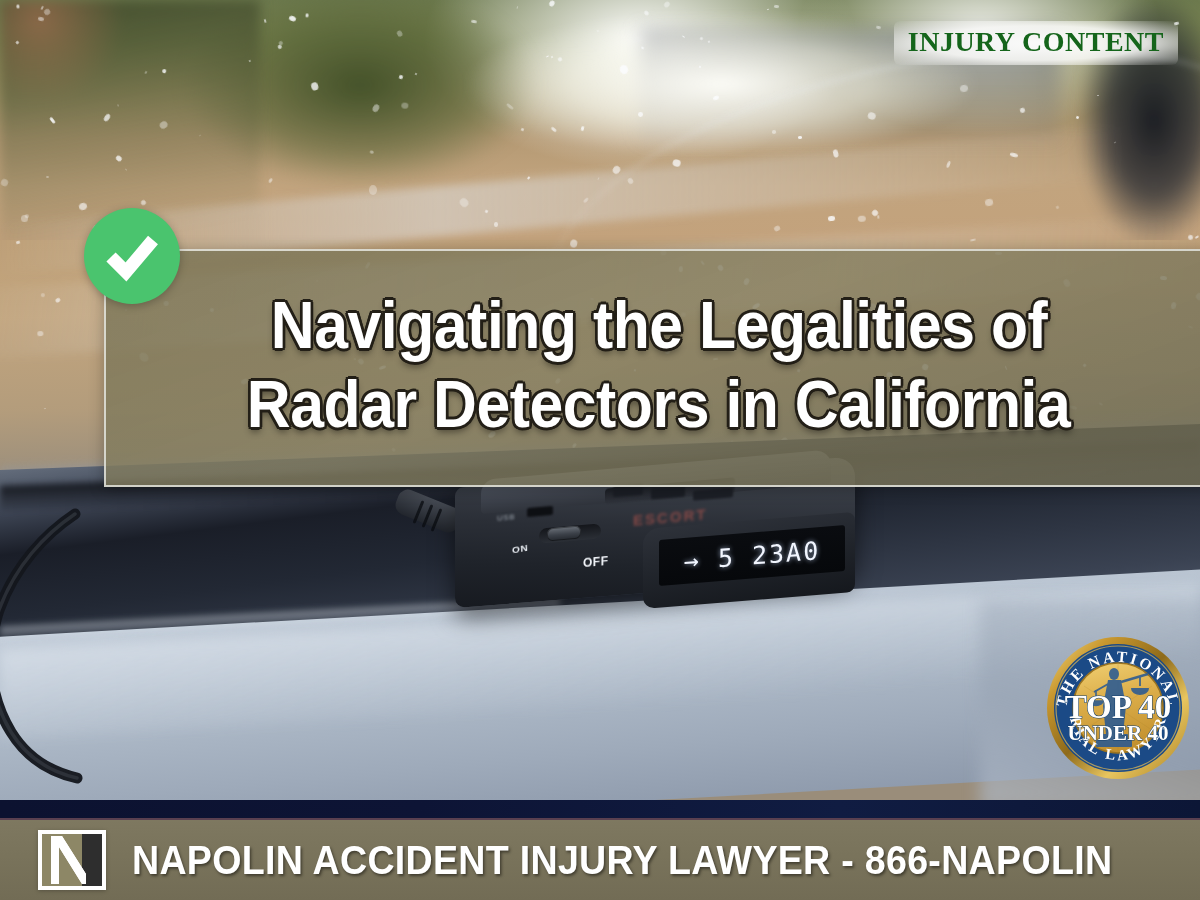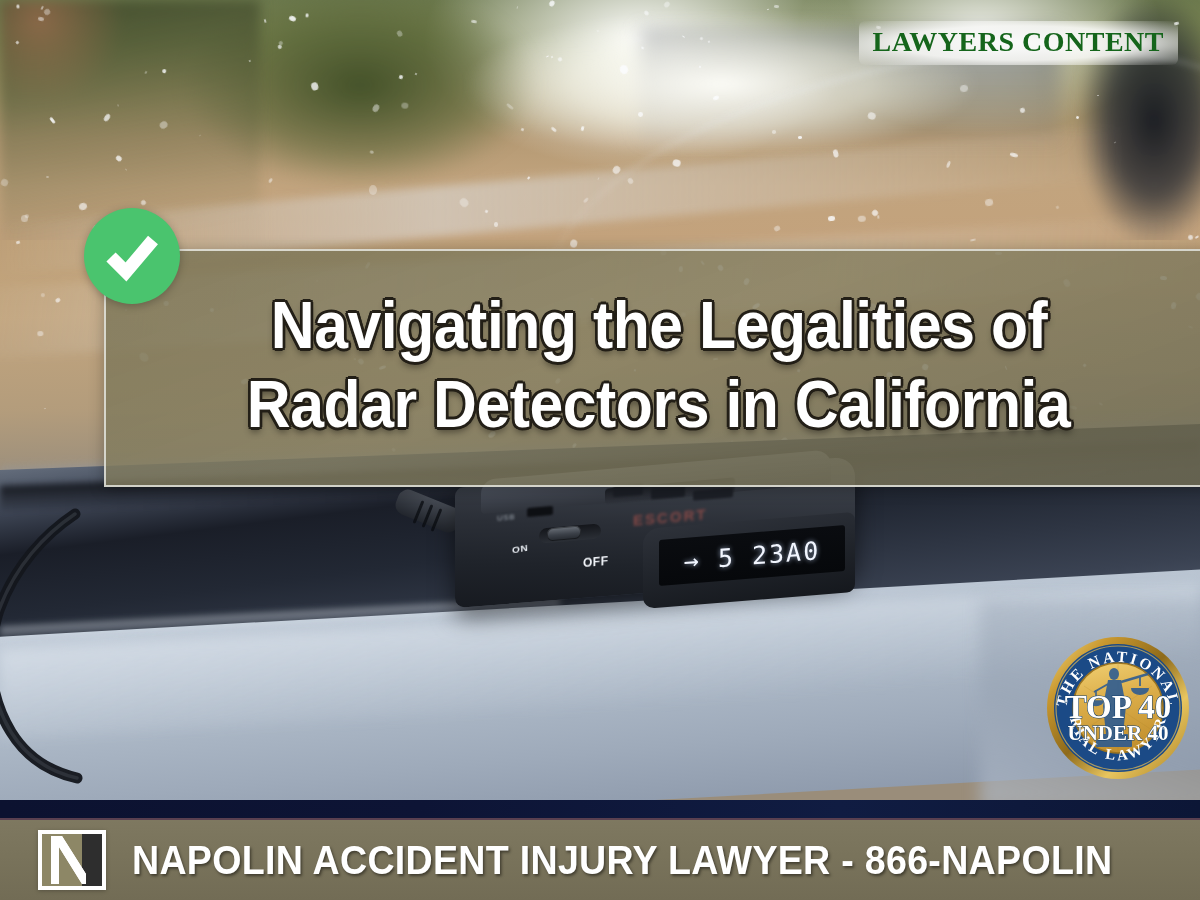--- a/index.html
+++ b/index.html
@@ -594,21 +594,21 @@
       <div id="det-label-off">OFF</div>
 
       <div id="det-face"></div>
       <div id="det-screen">
         <span id="det-screen-text">→ 5  23A0</span>
       </div>
     </div>
   </div>
 
   <div id="trusted">
-    <span id="trusted-text">LAWYERS CONTENT</span>
+    <span id="trusted-text">INJURY CONTENT</span>
   </div>
 
   <div id="banner">
     <div id="banner-inner">
       <div class="title-line" id="title-line1">Navigating the Legalities of</div>
       <div class="title-line" id="title-line2">Radar Detectors in California</div>
     </div>
   </div>
 
   <div id="check-badge">

